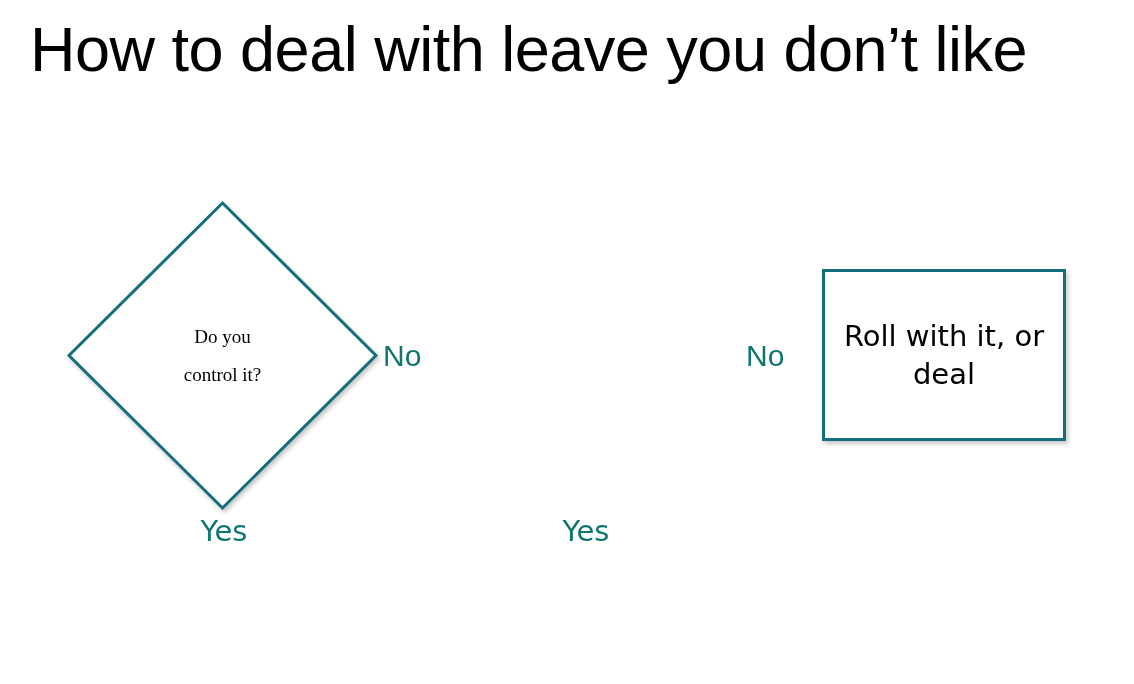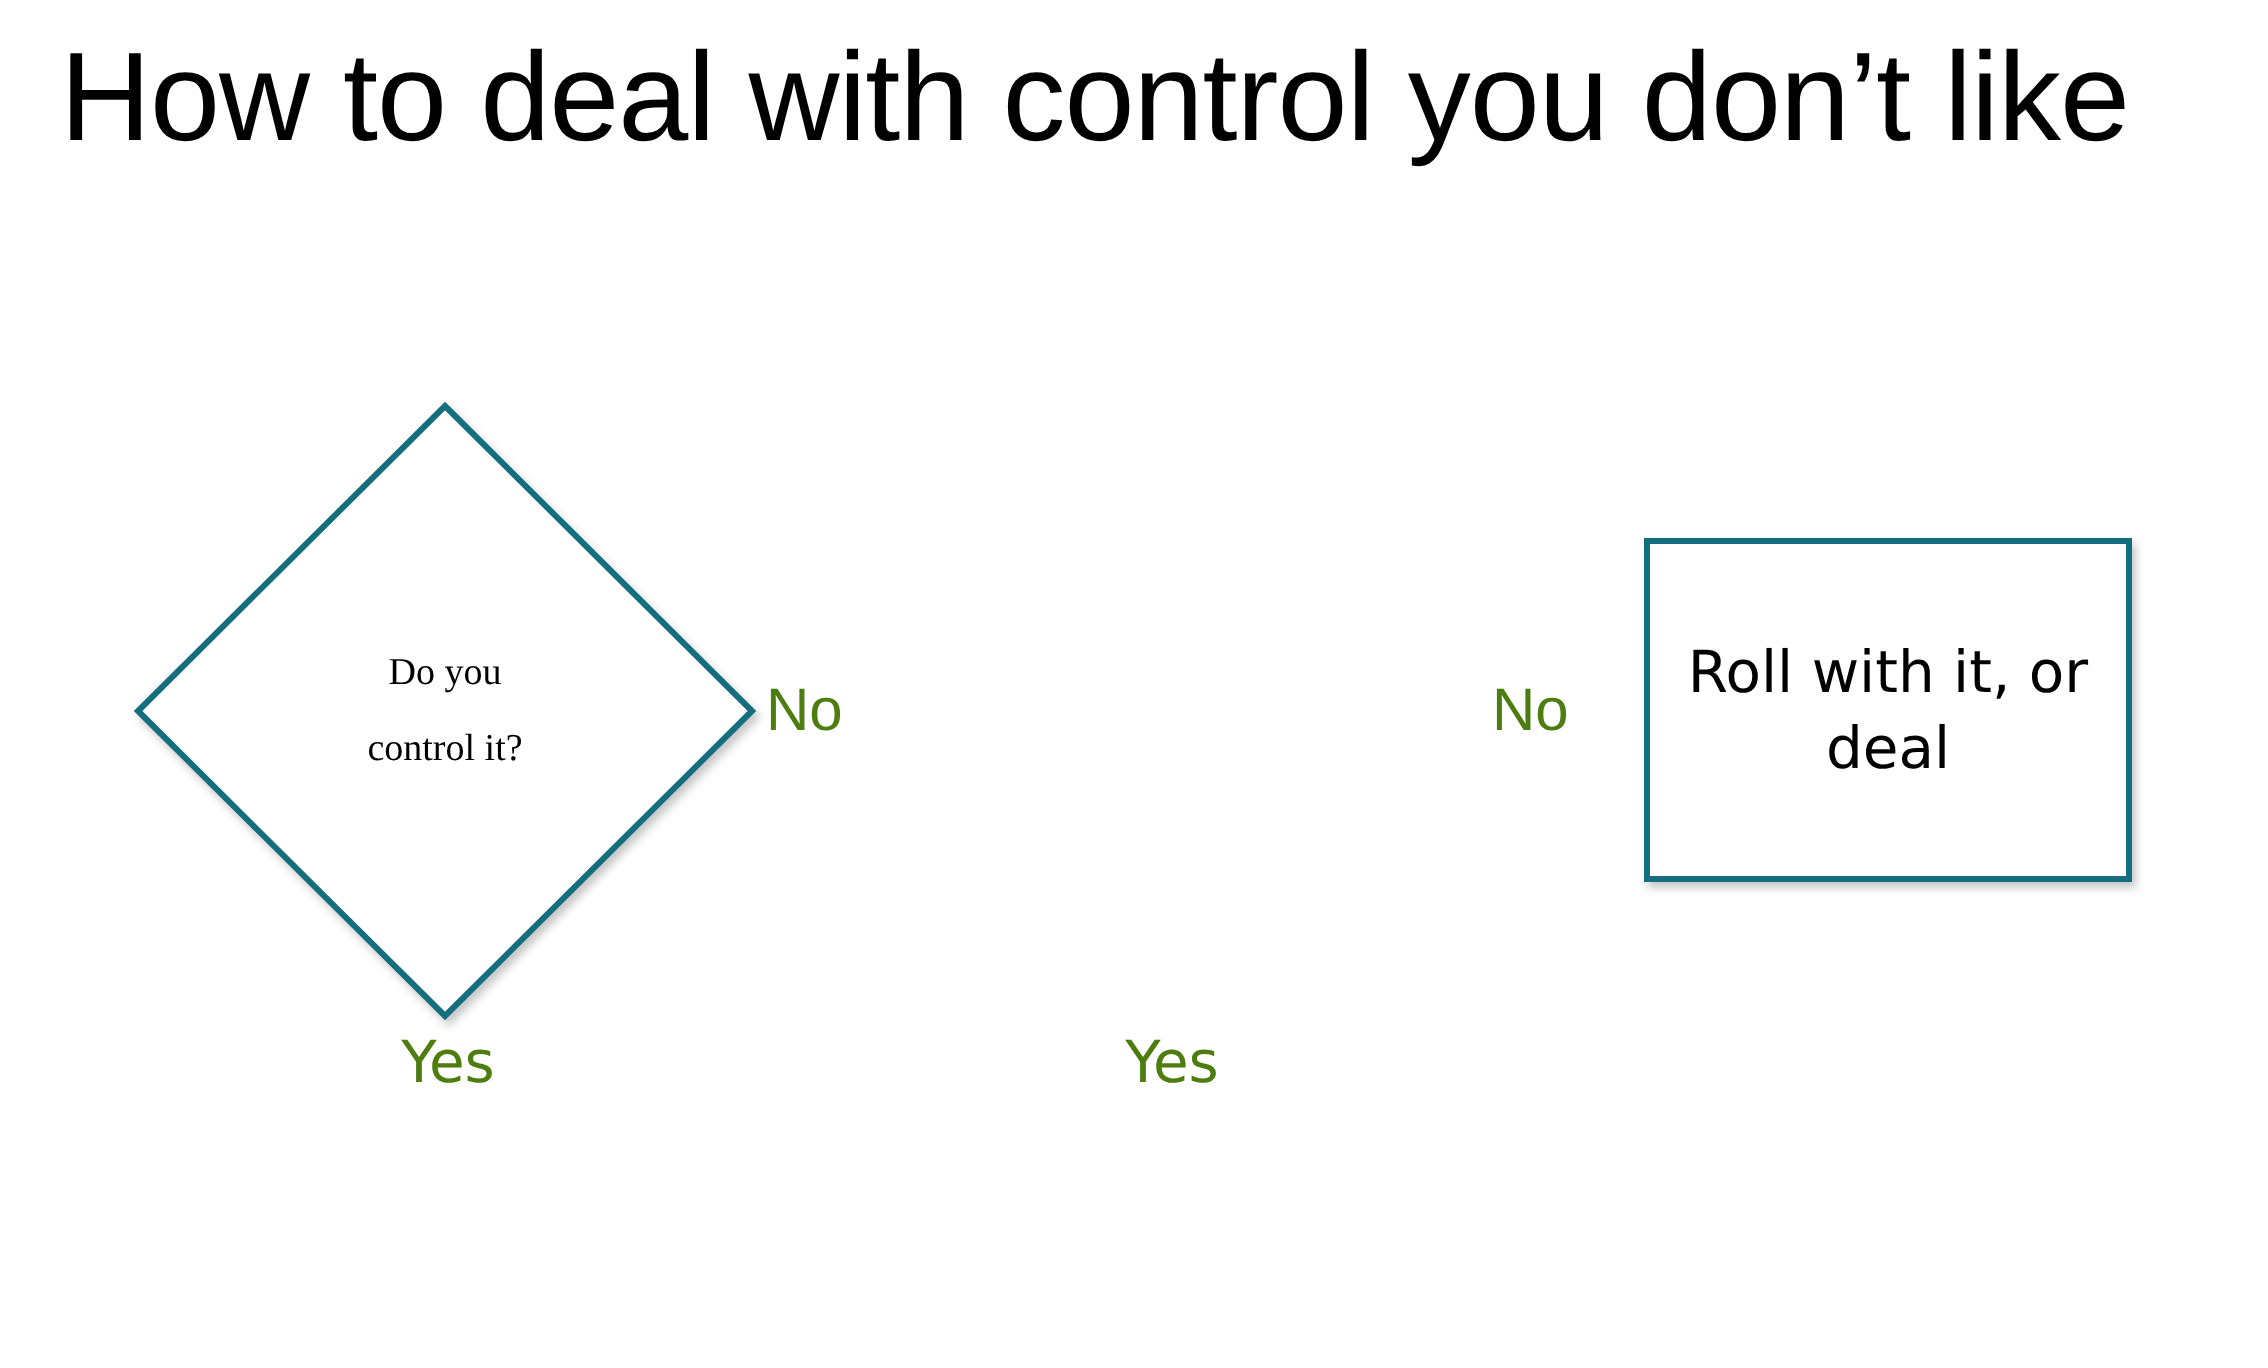--- a/index.html
+++ b/index.html
@@ -80,42 +80,42 @@
   
   .diamond .shape-label {
     font-size: 19px;
     line-height: 38px;
     font-family: Liberation Serif, serif;
   }
 
   
   .edge-label {
     position: absolute;
-    color: #4d7c0f;
+    color: #0f766e;
     font-family: "DejaVu Sans", sans-serif;
     font-size: 29px;
     line-height: 34px;
     font-weight: 400;
     white-space: nowrap;
   }
   .edge-label.arial {
     font-family: "Liberation Sans", sans-serif;
     font-size: 30px;
   }
   #label-no-1  { left: 383px; top: 339px; }
   #label-no-2  { left: 746px; top: 339px; }
   #label-yes-1 { left: 196px; top: 514px; width: 56px; text-align: center; }
   #label-yes-2 { left: 558px; top: 514px; width: 56px; text-align: center; }
 </style>
 </head>
 <body>
 
 <div id="canvas">
 
-  <div id="slide-title">How to deal with control you don’t like</div>
+  <div id="slide-title">How to deal with leave you don’t like</div>
 
   <div class="shape diamond" id="decision-control">
     <svg class="diamond-svg" width="311" height="309" viewBox="0 0 311 309">
       <polygon points="155.5,2 309,154.5 155.5,307 2,154.5" fill="#ffffff" stroke="#146e7d" stroke-width="3" style="filter: drop-shadow(2px 3px 2px rgba(0,0,0,0.22));"></polygon>
     </svg>
     <div class="shape-label">Do you
 control it?</div>
   </div>
 
   <div class="edge-label arial" id="label-no-1">No</div>

